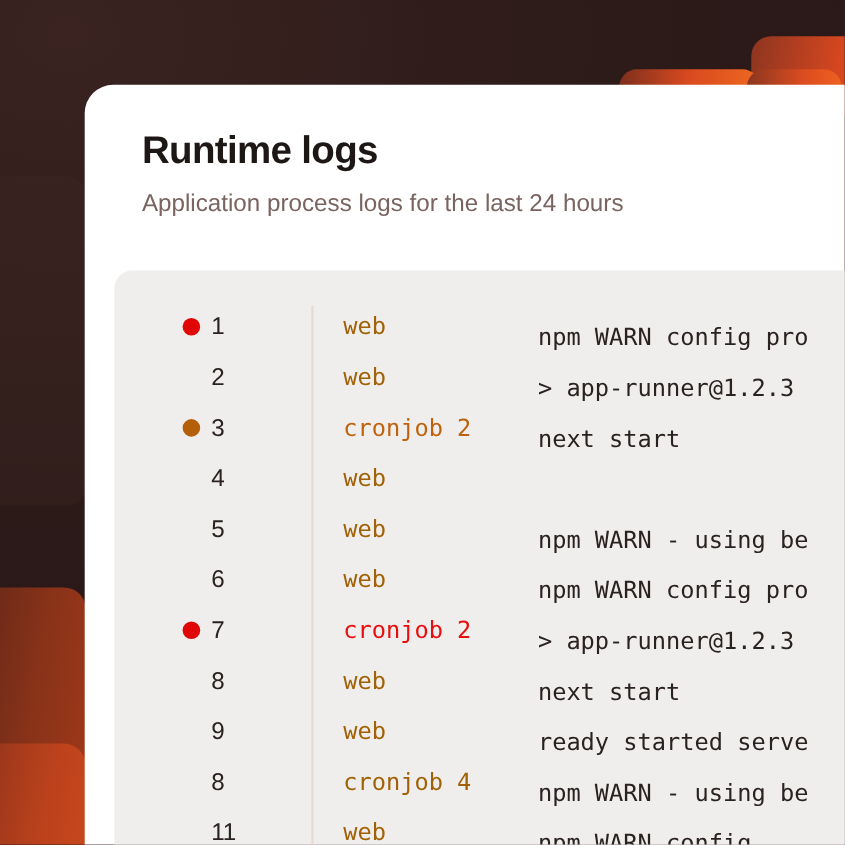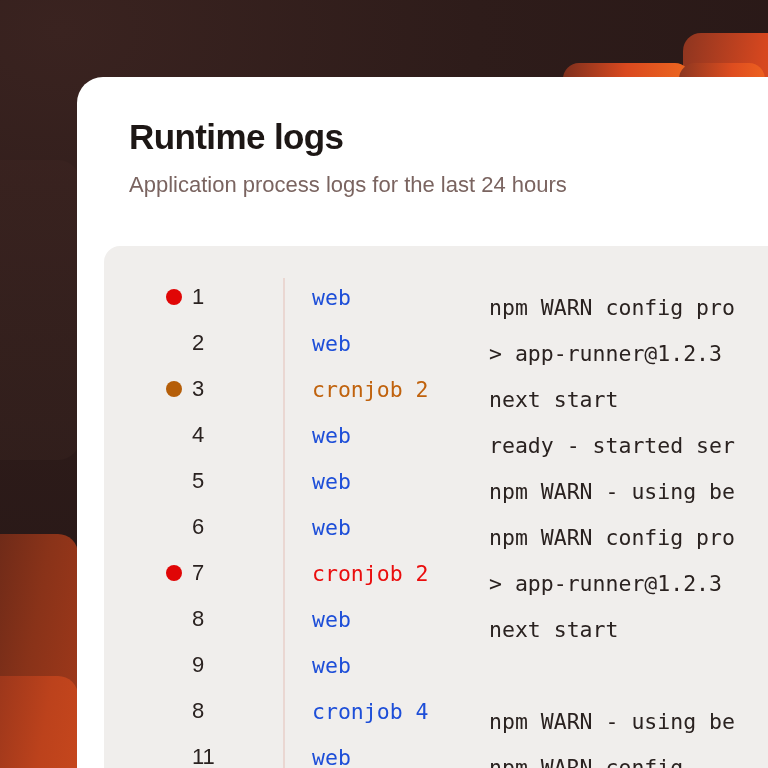--- a/index.html
+++ b/index.html
@@ -176,21 +176,21 @@
     width: 52px;
     text-align: left;
     color: #2a2220;
     font-family: "Liberation Sans", sans-serif;
     font-size: 22px;
   }
 
   .col-source {
     position: absolute;
     left: 208px;
-    color: #1d4ed8;
+    color: #a16207;
   }
   .col-source.sev-error { color: #ea0d0d; }
   .col-source.sev-warn  { color: #c0620d; }
 
   .col-message {
     position: absolute;
     left: 385px;
     color: #2a2220;
     margin-top: 20px;
   }
@@ -235,21 +235,20 @@
           <div class="log-row">
             <span class="col-dot warn"></span>
             <span class="col-num">3</span>
             <span class="col-source sev-warn">cronjob 2</span>
             <span class="col-message">next start</span>
           </div>
           <div class="log-row">
             <span class="col-dot empty"></span>
             <span class="col-num">4</span>
             <span class="col-source">web</span>
-            <span class="col-message">ready - started ser</span>
           </div>
           <div class="log-row">
             <span class="col-dot empty"></span>
             <span class="col-num">5</span>
             <span class="col-source">web</span>
             <span class="col-message">npm WARN - using be</span>
           </div>
           <div class="log-row">
             <span class="col-dot empty"></span>
             <span class="col-num">6</span>
@@ -265,20 +264,21 @@
           <div class="log-row">
             <span class="col-dot empty"></span>
             <span class="col-num">8</span>
             <span class="col-source">web</span>
             <span class="col-message">next start</span>
           </div>
           <div class="log-row">
             <span class="col-dot empty"></span>
             <span class="col-num">9</span>
             <span class="col-source">web</span>
+            <span class="col-message">ready started serve</span>
           </div>
           <div class="log-row">
             <span class="col-dot empty"></span>
             <span class="col-num">8</span>
             <span class="col-source">cronjob 4</span>
             <span class="col-message">npm WARN - using be</span>
           </div>
           <div class="log-row">
             <span class="col-dot empty"></span>
             <span class="col-num">11</span>

